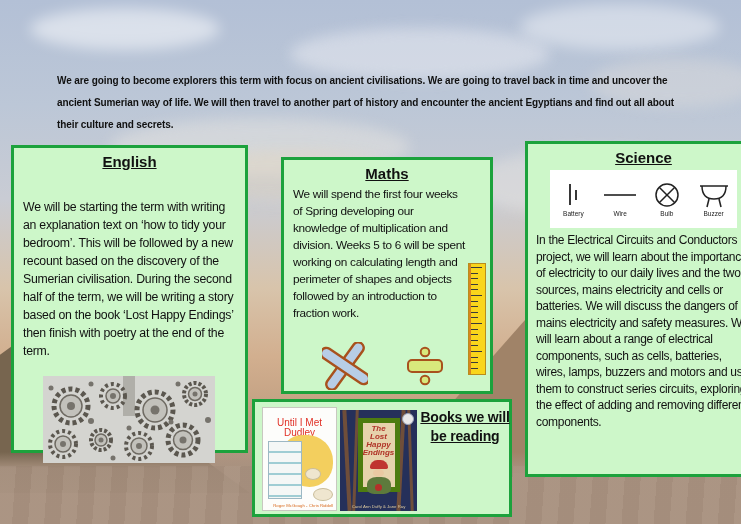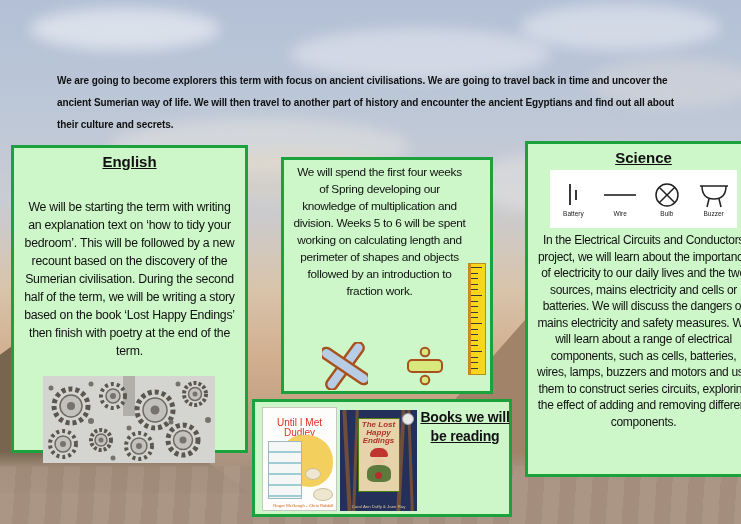--- a/index.html
+++ b/index.html
@@ -11,21 +11,21 @@
   .sand{position:absolute;left:0;right:0;bottom:0;height:72px;
     background:linear-gradient(180deg,rgba(168,145,127,0) 0,rgba(168,145,127,.9) 16px,#a8917f 100%);}
   .sand-tex{position:absolute;left:0;right:0;bottom:0;height:58px;opacity:.5;
     background:repeating-linear-gradient(94deg,rgba(255,255,255,.07) 0 16px,rgba(0,0,0,.05) 16px 32px);}
   .title{position:absolute;left:0;top:6px;width:100%;text-align:center;
     font-size:27px;font-weight:bold;letter-spacing:-.5px;}
   .intro{position:absolute;left:57px;top:60px;width:640px;
     font-size:10px;font-weight:bold;line-height:22px;letter-spacing:-.1px;}
   .gbox{position:absolute;background:#cdf7c9;border:3px solid #1ca23c;box-sizing:border-box;}
   .gbox h2{margin:5px 0 0;text-align:center;font-size:15px;font-weight:bold;text-decoration:underline;}
-  .box-body{padding:0 9px;font-size:12.3px;line-height:18px;letter-spacing:-.25px;text-align:center;}
+  .box-body{padding:0 9px;font-size:12.3px;line-height:18px;letter-spacing:-.25px;}
   .english-box{left:11px;top:145px;width:237px;height:308px;}
   .english-box .box-body{margin-top:28px;}
   .maths-box{left:281px;top:157px;width:212px;height:237px;}
   .maths-box .box-body{margin-top:4px;padding-right:24px;font-size:11.8px;line-height:17px;letter-spacing:-.3px;}
   .science-box{left:525px;top:141px;width:237px;height:336px;}
   .science-box .box-body{margin-top:4px;padding:0 8px;font-size:12px;line-height:16.5px;letter-spacing:-.3px;}
   .books-box{left:252px;top:399px;width:260px;height:118px;}
   
   .gears{position:absolute;left:29px;top:228px;width:172px;height:87px;background:#d7d7d3;overflow:hidden;}
   
@@ -53,21 +53,21 @@
     border:1px solid #9db8c4;box-sizing:border-box;
     background-image:repeating-linear-gradient(180deg,transparent 0 9px,#9fcdd4 9px 11px);}
   .b1-creature{position:absolute;background:#efe6cf;border:1px solid #c9bd9a;border-radius:50%;}
   .b1-authors{position:absolute;bottom:1px;width:100%;text-align:center;font-size:6px;color:#d86a1e;
     white-space:nowrap;transform:scale(.72);transform-origin:center;}
   .book2{left:85px;top:8px;width:77px;height:101px;background:#25305a;}
   .b2-tree{position:absolute;top:0;bottom:0;background:#6f4e3a;}
   .b2-badge{position:absolute;right:3px;top:3px;width:12px;height:12px;border-radius:50%;
     background:#e9e9e9;border:1px solid #9aa4b8;box-sizing:border-box;}
   .b2-panel{position:absolute;left:50%;transform:translateX(-50%);top:8px;width:42px;height:74px;
-    background:#e6d3ac;border:1px solid #4d7c0f;box-sizing:border-box;}
+    background:#e6d3ac;border:5px solid #4d7c0f;box-sizing:border-box;}
   .b2-title{margin-top:2px;text-align:center;font-size:8px;line-height:8px;font-weight:bold;
     font-style:italic;color:#b03428;}
   .b2-hat{margin:3px auto 0;width:18px;height:9px;background:#c03430;border-radius:9px 9px 2px 2px;}
   .b2-face{margin:0 auto;width:11px;height:8px;background:#e9c9a2;border-radius:50%;}
   .b2-coat{margin:0 auto;width:24px;height:17px;background:#5d7a3c;border-radius:40% 40% 30% 30%;}
   .b2-ball{margin:-10px auto 0;width:7px;height:7px;background:#b5302a;border-radius:50%;}
   .b2-authors{position:absolute;bottom:1px;width:100%;text-align:center;font-size:6px;color:#dcc9a0;
     white-space:nowrap;transform:scale(.72);transform-origin:center;}
   .books-text{position:absolute;left:160px;top:6px;width:100px;text-align:center;}
   .books-heading{font-size:14px;font-weight:bold;line-height:19px;letter-spacing:-.2px;text-decoration:underline;}
@@ -137,20 +137,21 @@
           <circle cx="8" cy="12" r="2.5"></circle>
             <circle cx="48" cy="8" r="2.5"></circle>
           <circle cx="135" cy="8" r="2.5"></circle>
             <circle cx="70" cy="82" r="2.5"></circle>
         </g>
       </svg>
     </div>
   </div>
 
   <div class="gbox maths-box">
+    <h2>Maths</h2>
     <div class="box-body">We will spend the first four weeks of Spring developing our knowledge of multiplication and division. Weeks 5 to 6 will be spent working on calculating length and perimeter of shapes and objects followed by an introduction to fraction work.</div>
     <div class="ruler">
       <div class="edge"></div>
       <div class="ticks"></div>
       <div class="ticks-long"></div>
     </div>
     <svg class="x-icon" width="46" height="48" viewBox="0 0 46 48">
       <g fill="#b7cde6" stroke="#a8511d" stroke-width="2.4" stroke-linejoin="round">
         <rect x="17.5" y="-4" width="11" height="56" rx="5.5" transform="rotate(36 23 24)"></rect>
         <rect x="17.5" y="-4" width="11" height="56" rx="5.5" transform="rotate(-56 23 24)"></rect>

